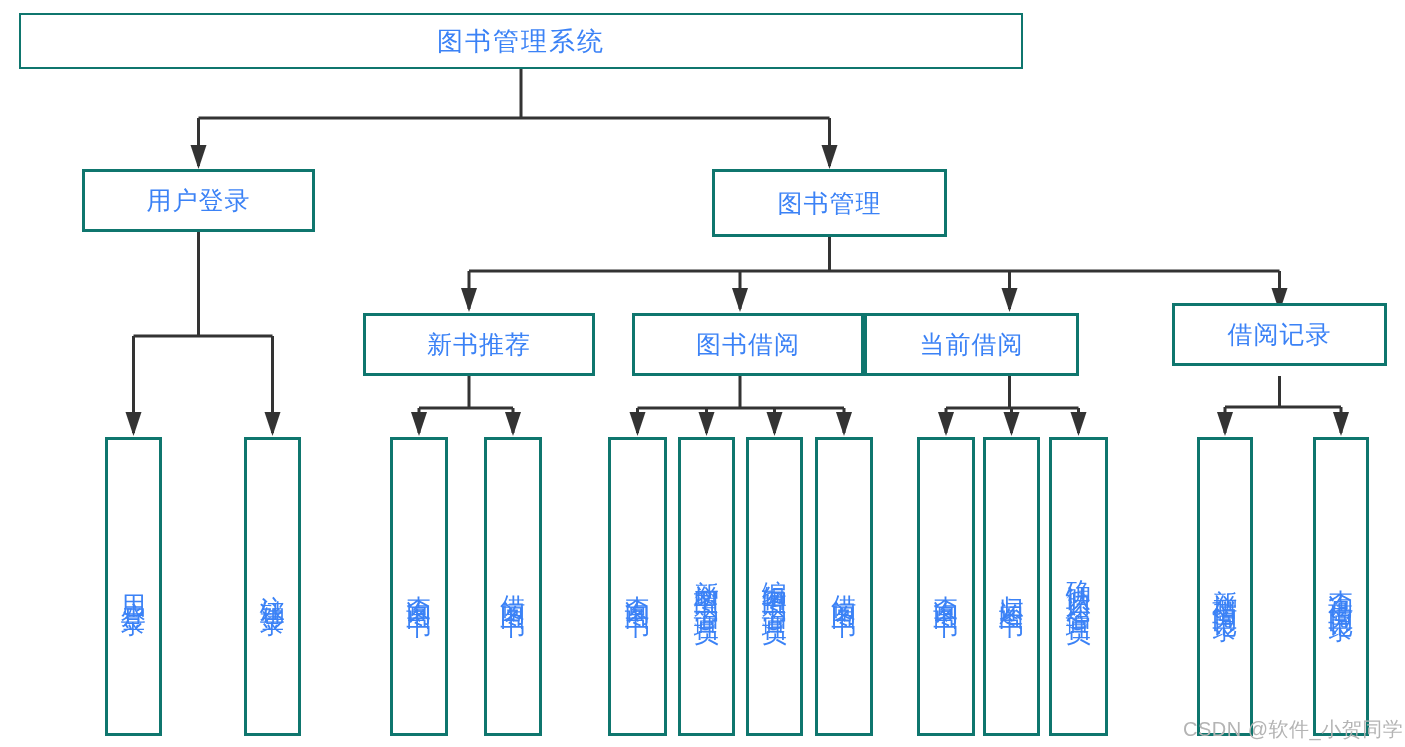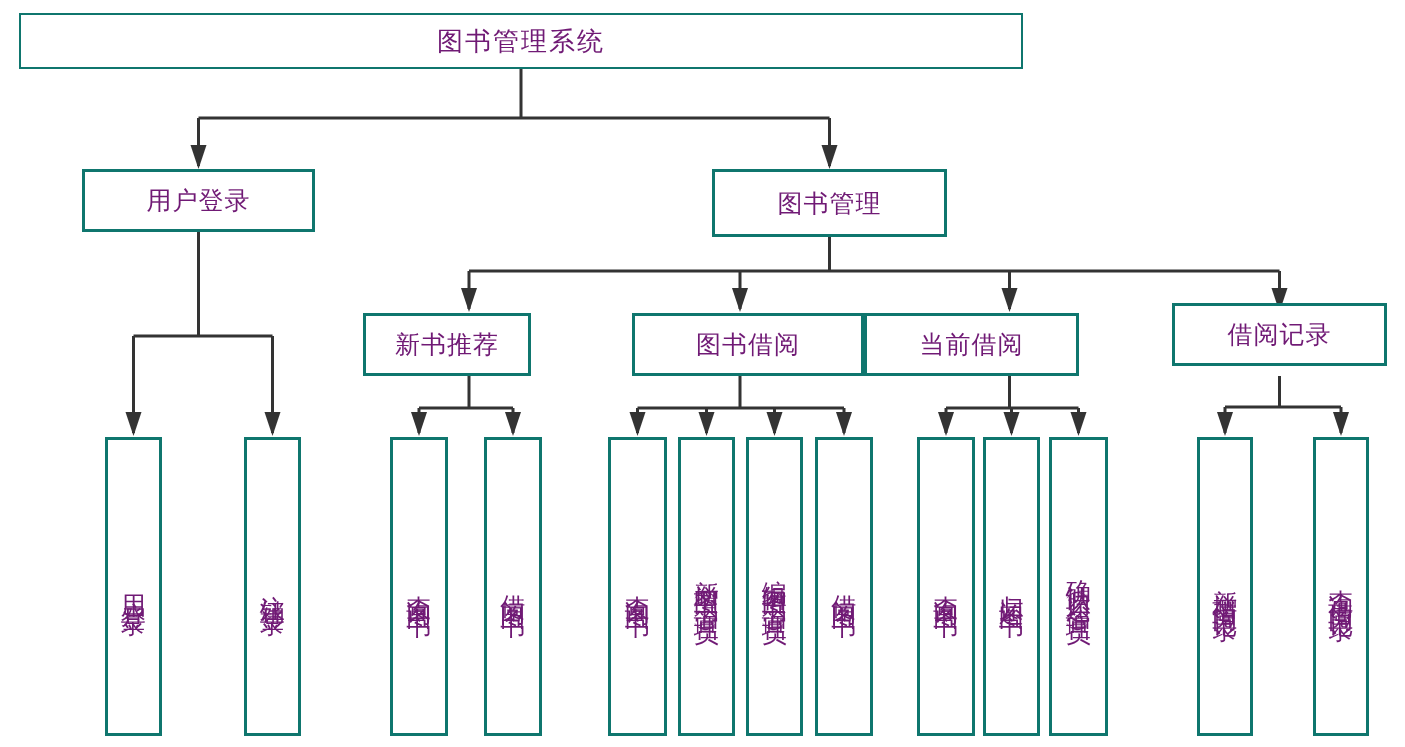--- a/index.html
+++ b/index.html
@@ -21,21 +21,21 @@
     top: 0;
   }
   .box {
     position: absolute;
     box-sizing: border-box;
     border: 3px solid #0f766e;
     background: #ffffff;
     display: flex;
     align-items: center;
     justify-content: center;
-    color: #701a75;
+    color: #3b82f6;
   }
   .h-box {
     font-size: 25px;
     letter-spacing: 1px;
     line-height: 1;
   }
   .root-box {
     border-width: 2px;
     font-size: 26px;
     letter-spacing: 2px;
@@ -107,21 +107,21 @@
     <span>图书管理系统</span>
   </div>
 
   <div class="box h-box" style="left:82px; top:169px; width:233px; height:63px;">
     <span>用户登录</span>
   </div>
   <div class="box h-box" style="left:712px; top:169px; width:235px; height:68px;">
     <span>图书管理</span>
   </div>
 
-  <div class="box h-box" style="left:363px; top:313px; width:168px; height:63px;">
+  <div class="box h-box" style="left:363px; top:313px; width:232px; height:63px;">
     <span>新书推荐</span>
   </div>
   <div class="box h-box" style="left:632px; top:313px; width:232px; height:63px;">
     <span>图书借阅</span>
   </div>
   <div class="box h-box" style="left:864px; top:313px; width:215px; height:63px;">
     <span>当前借阅</span>
   </div>
   <div class="box h-box" style="left:1172px; top:303px; width:215px; height:63px;">
     <span>借阅记录</span>
@@ -164,14 +164,15 @@
     <span class="v-label">确认归还（管理员）</span>
   </div>
 
   <div class="box v-box" style="left:1197px; top:437px; width:56px; height:299px;">
     <span class="v-label">新增借阅记录</span>
   </div>
   <div class="box v-box" style="left:1313px; top:437px; width:56px; height:299px;">
     <span class="v-label">查询借阅记录</span>
   </div>
 
+  <div class="watermark">CSDN @软件_小贺同学</div>
 
 </div>
 
 </body></html>

